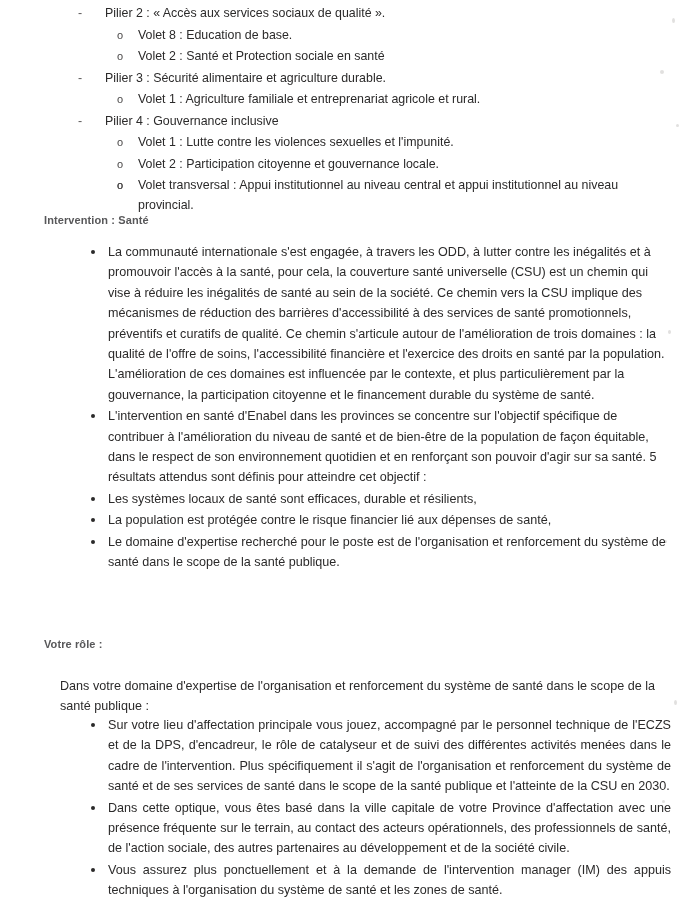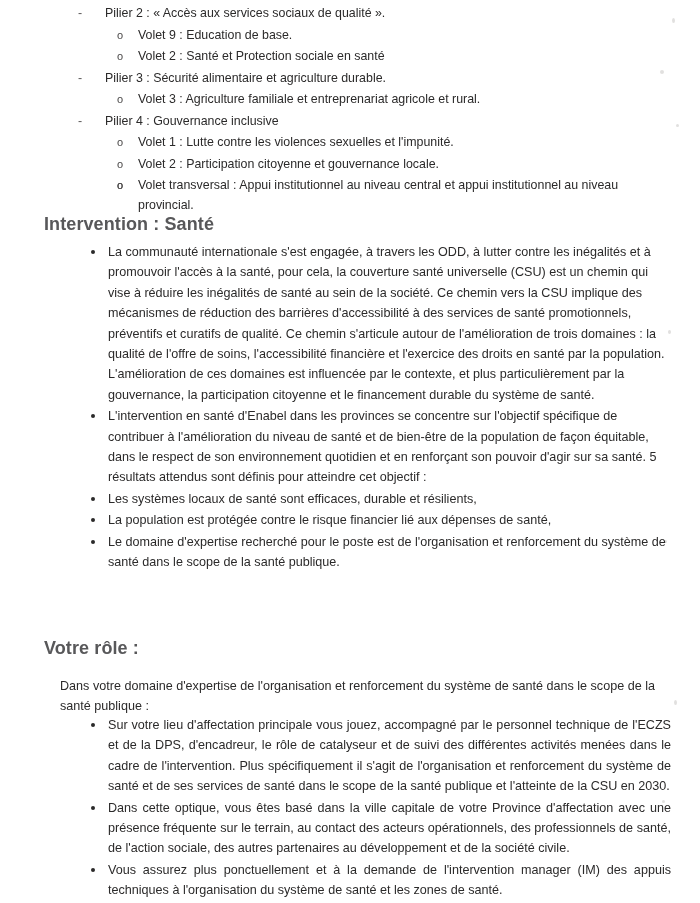--- a/index.html
+++ b/index.html
@@ -66,21 +66,21 @@
   }
   .lvl2.wrap {
     padding-right: 45px;
   }
 
   
   .heading {
     position: absolute;
     left: 44px;
     font-weight: bold;
-    font-size: 18px;
+    font-size: 11px;
     letter-spacing: 0.1px;
     color: #58585a;
   }
   #heading-intervention { top: 214px; }
   #heading-role { top: 638px; }
 
   
   .body-block {
     position: absolute;
     left: 16px;
@@ -145,34 +145,34 @@
   <div class="speck" style="left:662px;top:800px;width:3px;height:3px;"></div>
 
   <div class="outline">
 
     <div class="lvl1">
       <span class="dash">-</span>
       <span>Pilier 2 : « Accès aux services sociaux de qualité ».</span>
     </div>
     <div class="lvl2">
       <span class="circ">o</span>
-      <span>Volet 9 : Education de base.</span>
+      <span>Volet 8 : Education de base.</span>
     </div>
     <div class="lvl2">
       <span class="circ">o</span>
       <span>Volet 2 : Santé et Protection sociale en santé</span>
     </div>
 
     <div class="lvl1">
       <span class="dash">-</span>
       <span>Pilier 3 : Sécurité alimentaire et agriculture durable.</span>
     </div>
     <div class="lvl2">
       <span class="circ">o</span>
-      <span>Volet 3 : Agriculture familiale et entreprenariat agricole et rural.</span>
+      <span>Volet 1 : Agriculture familiale et entreprenariat agricole et rural.</span>
     </div>
 
     <div class="lvl1">
       <span class="dash">-</span>
       <span>Pilier 4 : Gouvernance inclusive</span>
     </div>
     <div class="lvl2">
       <span class="circ">o</span>
       <span>Volet 1 : Lutte contre les violences sexuelles et l'impunité.</span>
     </div>

